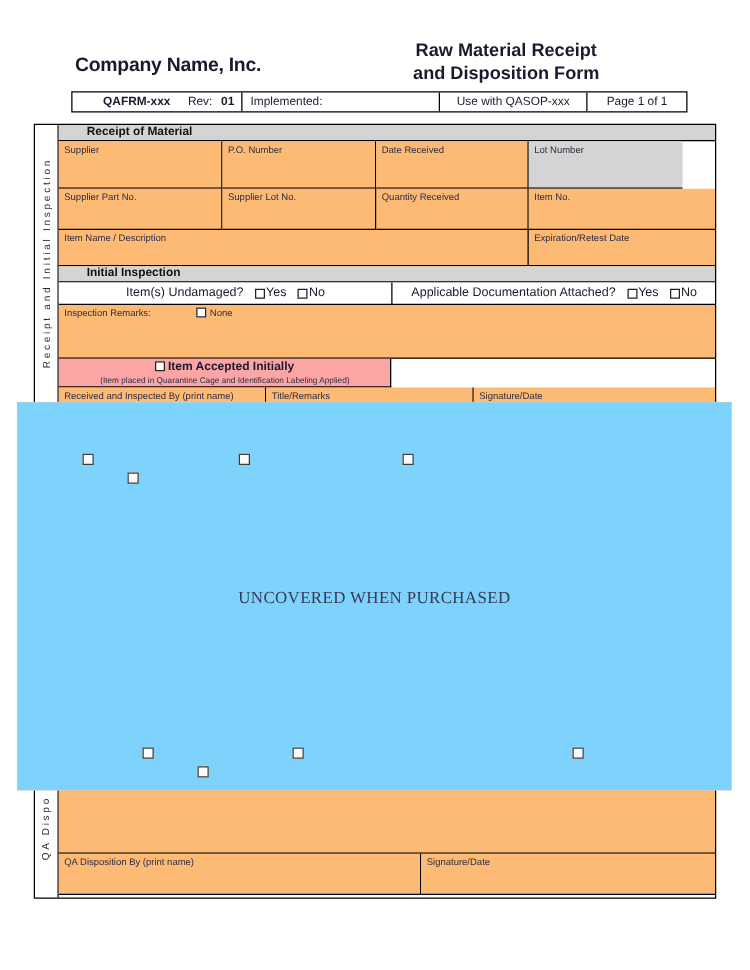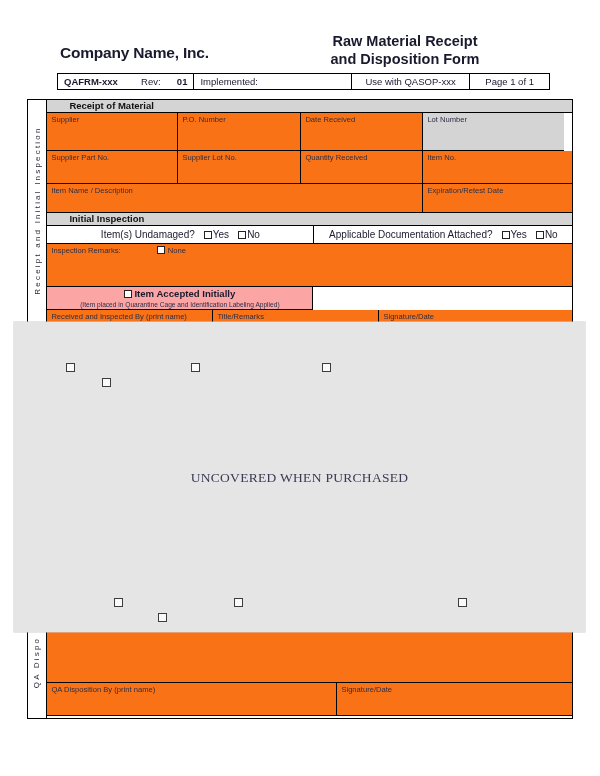--- a/index.html
+++ b/index.html
@@ -68,21 +68,21 @@
     box-sizing: border-box;
     height: 100%;
     display: flex;
     align-items: center;
     font-size: 9.5px;
     padding: 0 6px;
     white-space: nowrap;
     overflow: hidden;
   }
   .meta-cell + .meta-cell { border-left: 1.4px solid #000; }
-  .mc-doc      { width: 136px; justify-content: space-between; }
+  .mc-doc      { width: 136px; justify-content: flex-end; }
   .mc-impl     { width: 158px; }
   .mc-usewith  { width: 119px; justify-content: center; }
   .mc-page     { width: 80px; justify-content: center; }
   .doc-id { font-weight: bold; }
   .rev-lbl { margin-left: 14px; }
   .rev-val { font-weight: bold; margin-left: 7px; }
 
   
   .form-frame {
     position: absolute;
@@ -150,21 +150,21 @@
     color: #111;
   }
 
   .cell {
     position: absolute;
     box-sizing: border-box;
     border-right: 1.4px solid #000;
     border-bottom: 1.4px solid #000;
     font-size: 7.6px;
     padding: 1.5px 0 0 4px;
-    background: #f97316;
+    background: #fdba74;
     color: #2d2d44;
     overflow: hidden;
     white-space: nowrap;
   }
   .cell.nr { border-right: none; }
   .cell.shaded { background: #d4d4d4; }
 
   
   .qrow {
     position: absolute;
@@ -224,21 +224,21 @@
     margin-right: 2px;
   }
 
   
   .overlay {
     position: absolute;
     left: 14px;
     top: 322px;
     width: 571px;
     height: 310px;
-    background: #e5e5e5;
+    background: #7dd3fc;
     box-shadow: 0 0 0 0.5px #cfcfcf;
   }
   .ov-text {
     position: absolute;
     left: 0; top: 0;
     width: 571px;
     text-align: center;
     margin-top: 148px;
     font-family: "Liberation Serif", serif;
     font-size: 13.5px;
@@ -300,21 +300,21 @@
 
       <div class="cell" style="left:0;   top:13px;  width:131px; height:38px;">
         <span>Supplier</span>
       </div>
       <div class="cell" style="left:131px;top:13px;  width:123px; height:38px;">
         <span>P.O. Number</span>
       </div>
       <div class="cell" style="left:254px;top:13px;  width:122px; height:38px;">
         <span>Date Received</span>
       </div>
-      <div class="cell nr shaded" style="left:376px;top:13px;  width:141px; height:38px;">
+      <div class="cell nr shaded" style="left:376px;top:13px;  width:123px; height:38px;">
         <span>Lot Number</span>
       </div>
 
       <div class="cell" style="left:0;   top:51px;  width:131px; height:33px;">
         <span>Supplier Part No.</span>
       </div>
       <div class="cell" style="left:254px;top:51px;  width:122px; height:33px;">
         <span>Quantity Received</span>
       </div>
       <div class="cell" style="left:131px;top:51px;  width:123px; height:33px;">

